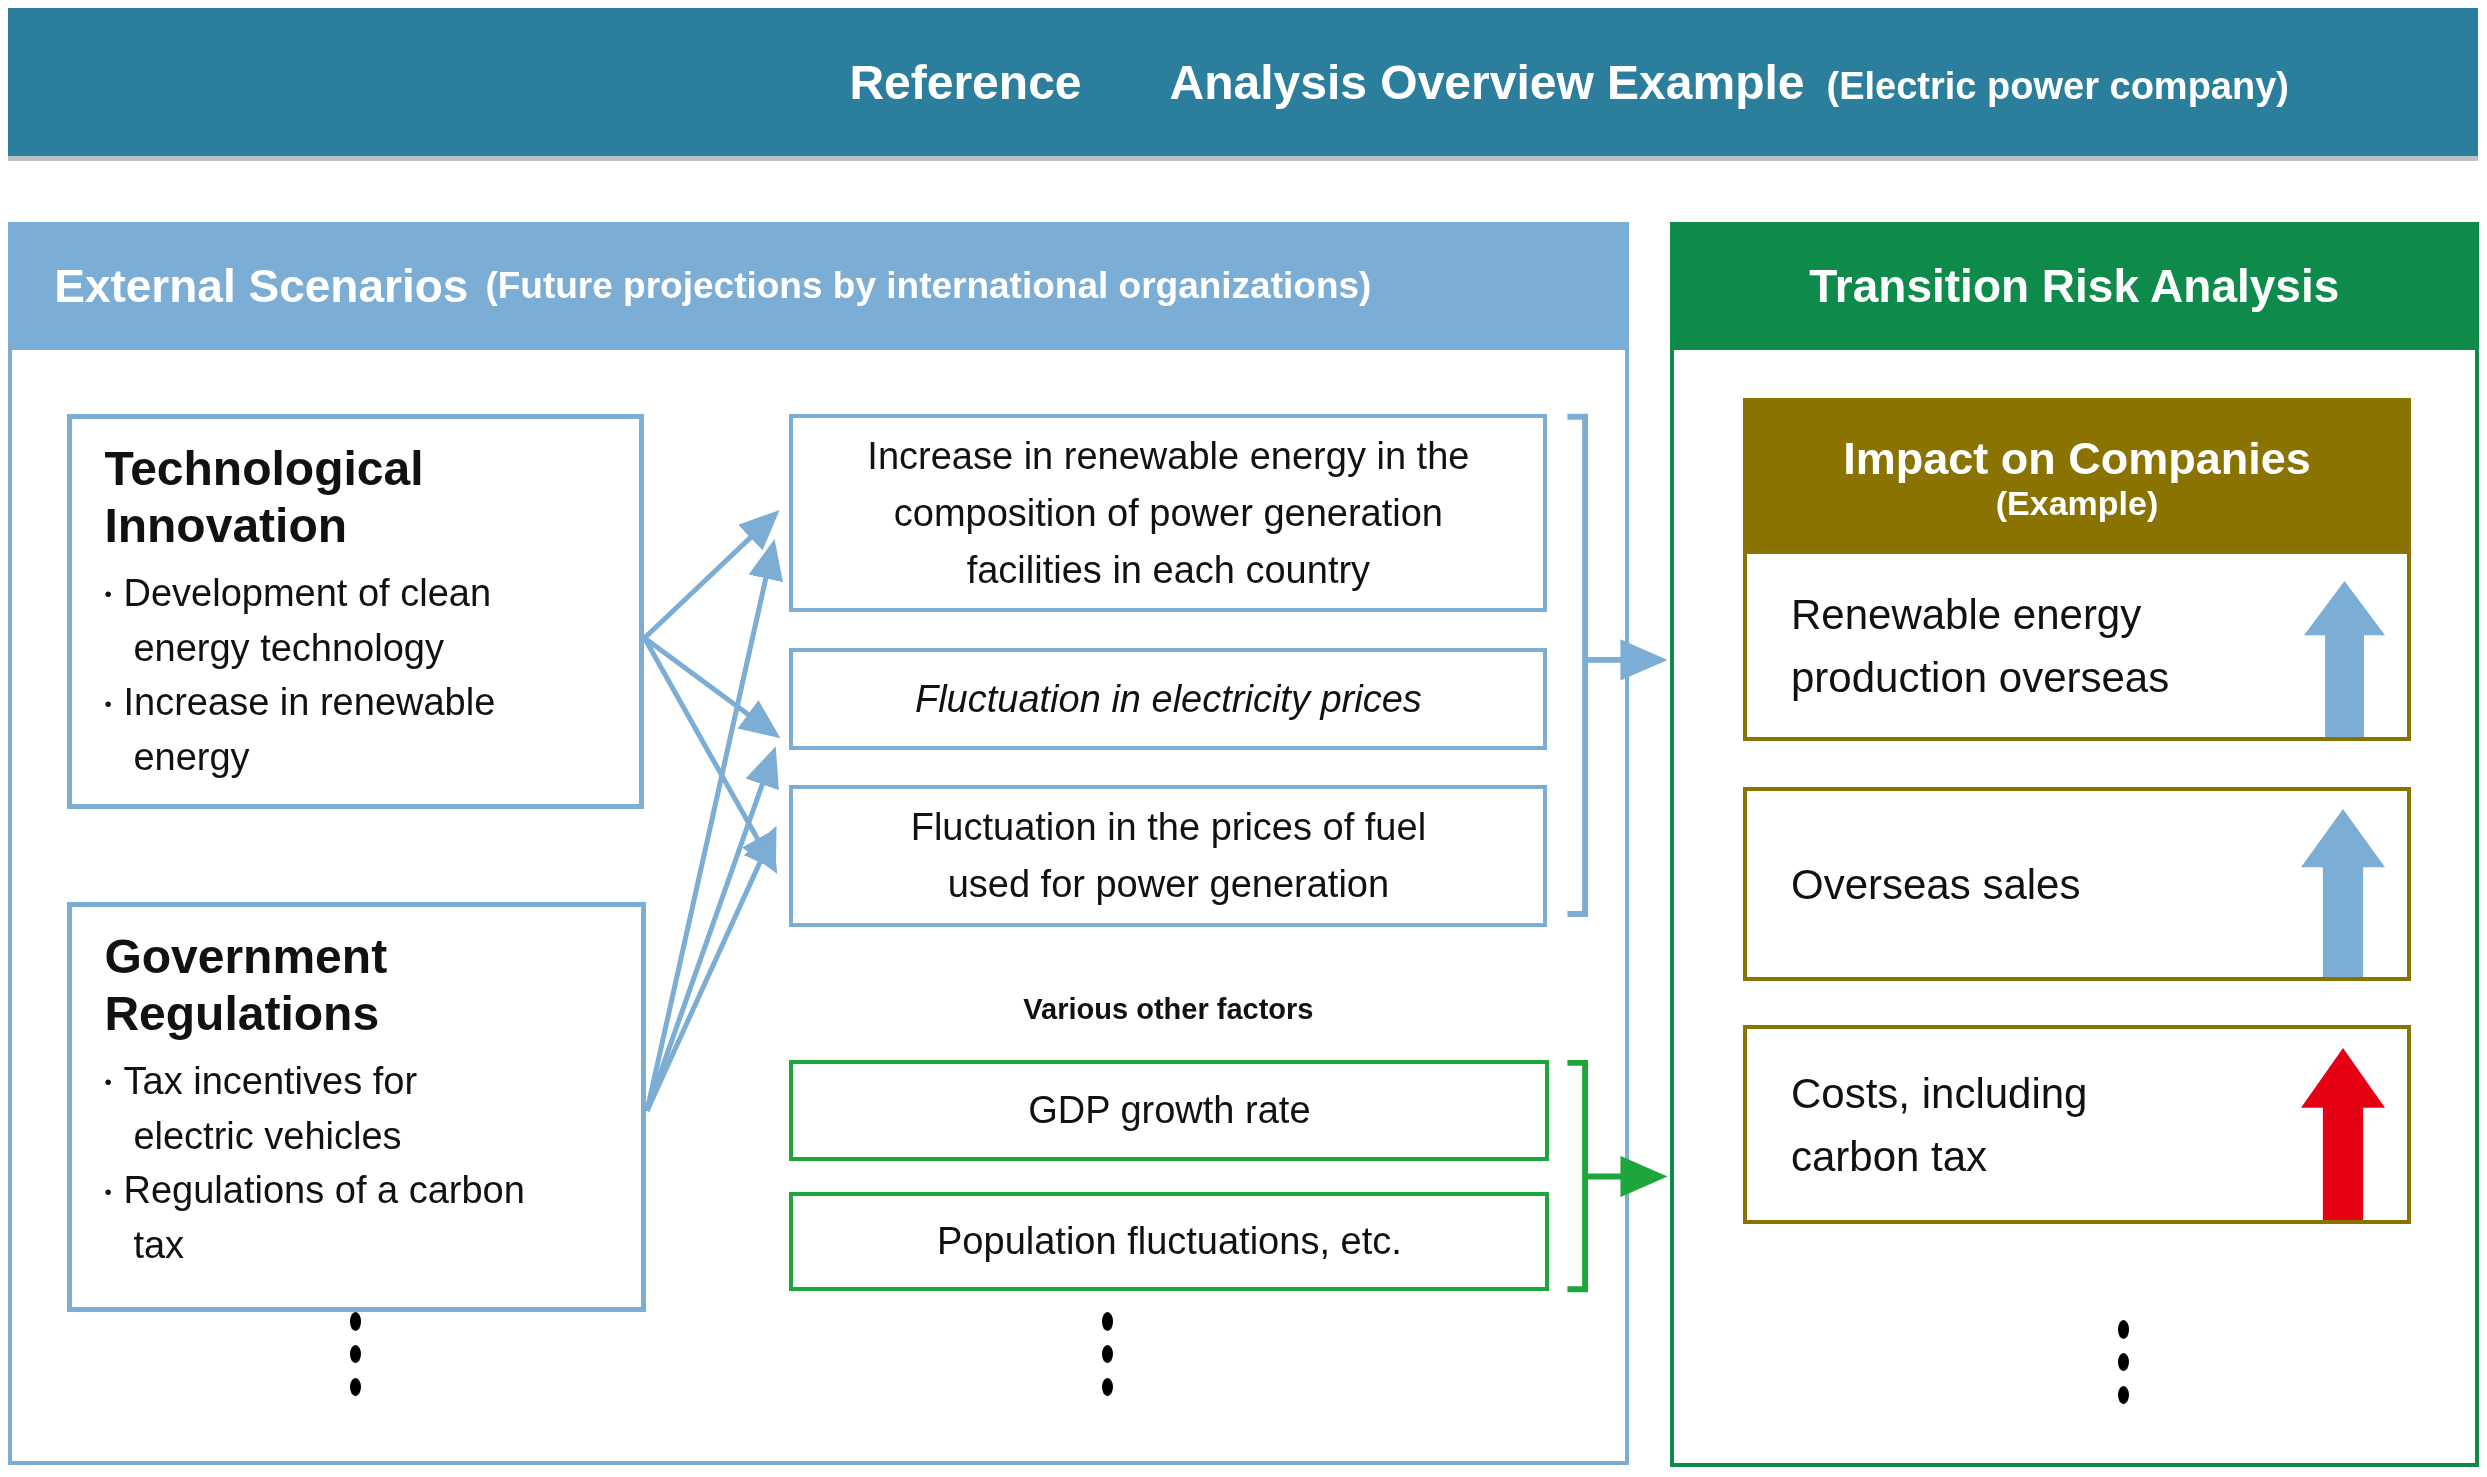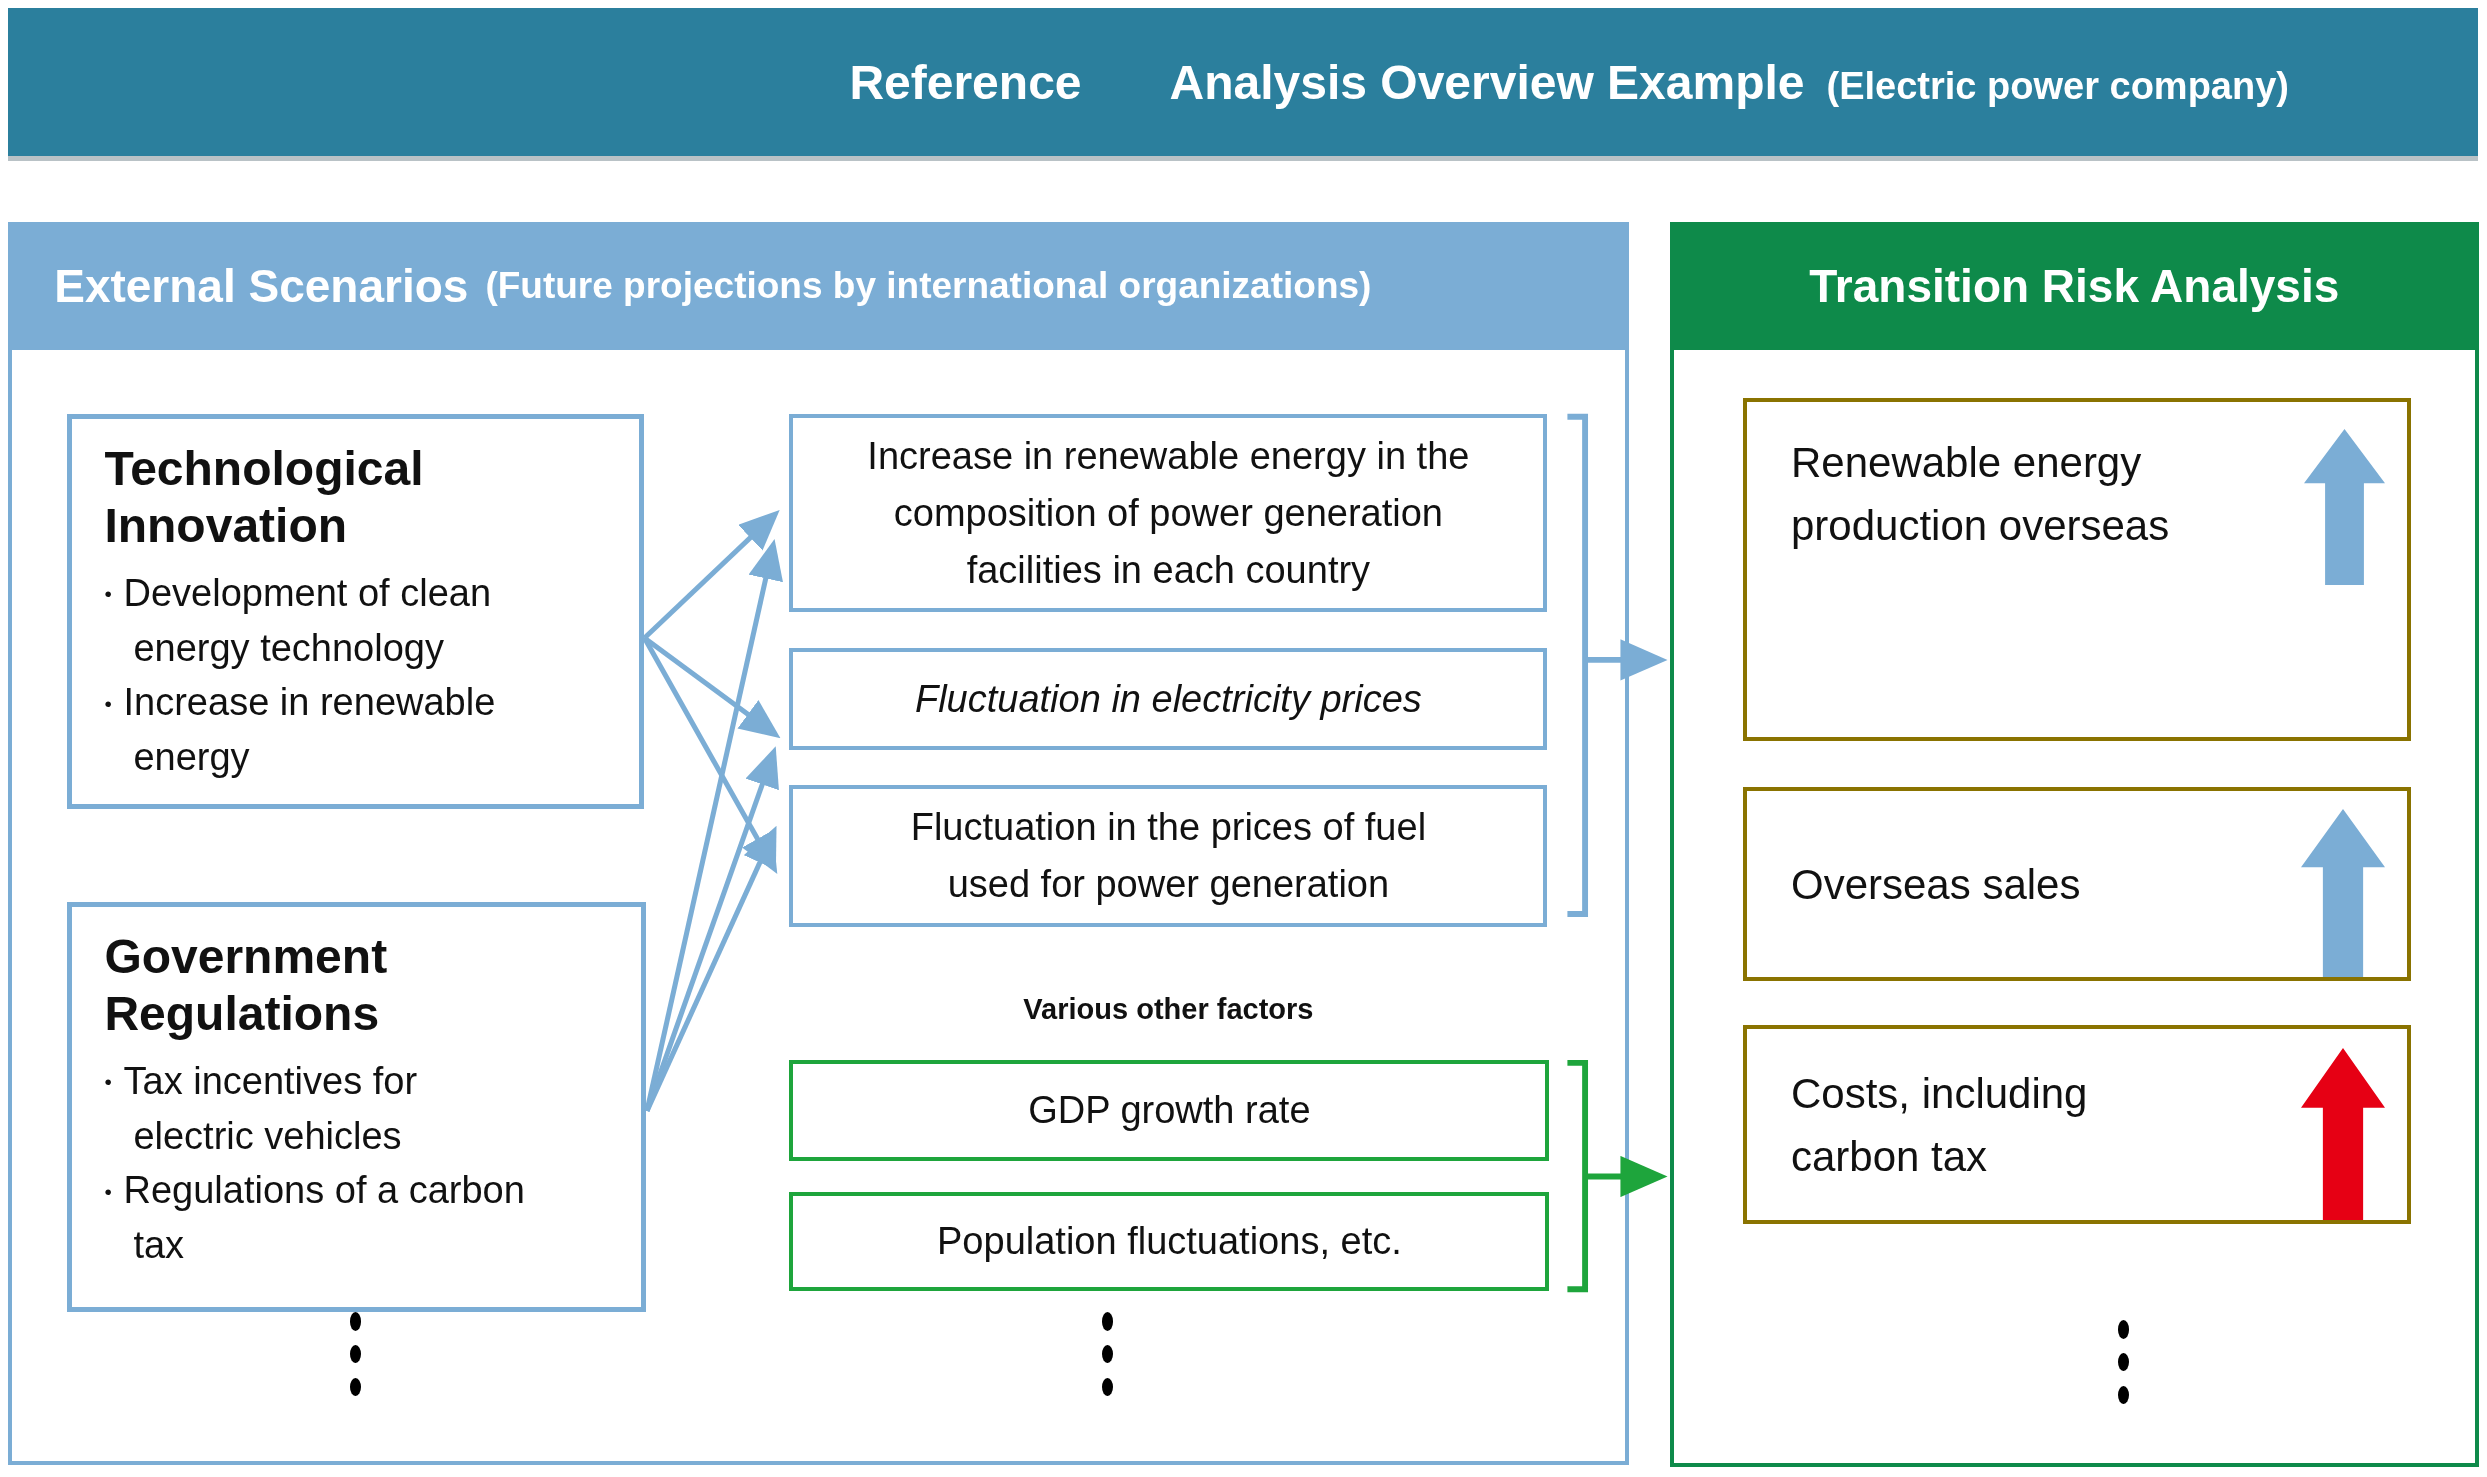--- a/index.html
+++ b/index.html
@@ -126,20 +126,24 @@
       <span class="dot"></span>
     </div>
   </section>
 
   <section class="panel panel-right">
     <div class="panel-head">
       <span class="ph-title">Transition Risk Analysis</span>
     </div>
 
     <div class="impact-card ic-1">
+      <div class="ic-head">
+        <span class="ic-head-title">Impact on Companies</span>
+        <span class="ic-head-sub">(Example)</span>
+      </div>
       <div class="ic-body">
         <div class="ic-label w560">Renewable energy production overseas</div>
         <svg class="block-arrow" width="81" height="156" viewBox="0 0 96 190" preserveAspectRatio="none">
           <polygon points="48,0 96,66 71,66 71,190 25,190 25,66 0,66" fill="#7badd5"></polygon>
         </svg>
       </div>
     </div>
 
     <div class="impact-card ic-2">
       <div class="ic-body">

